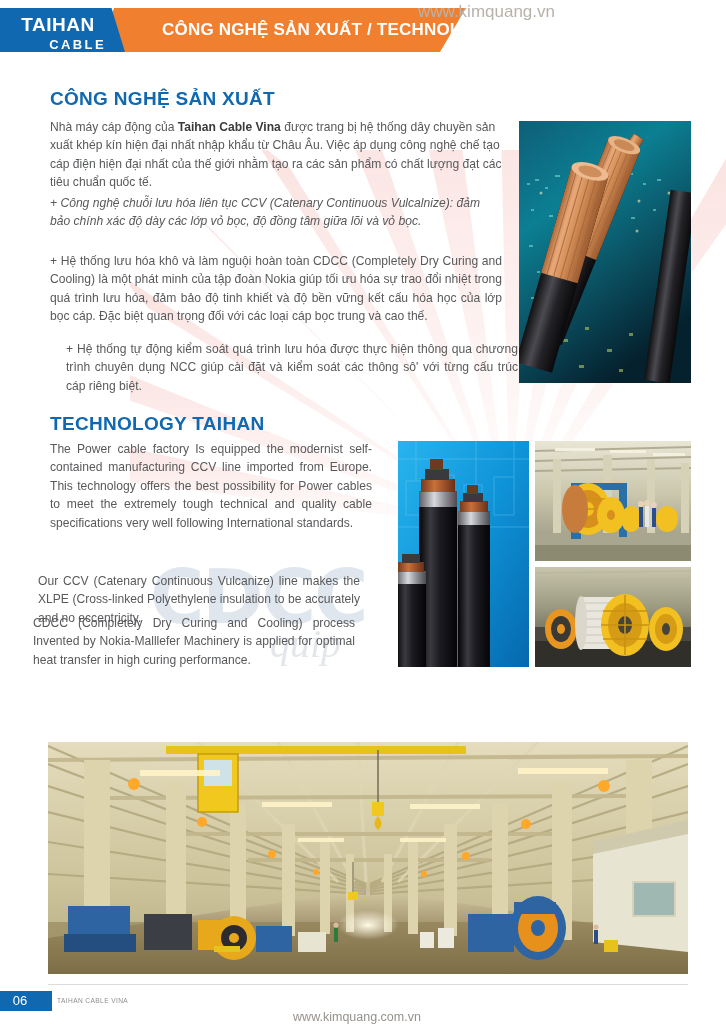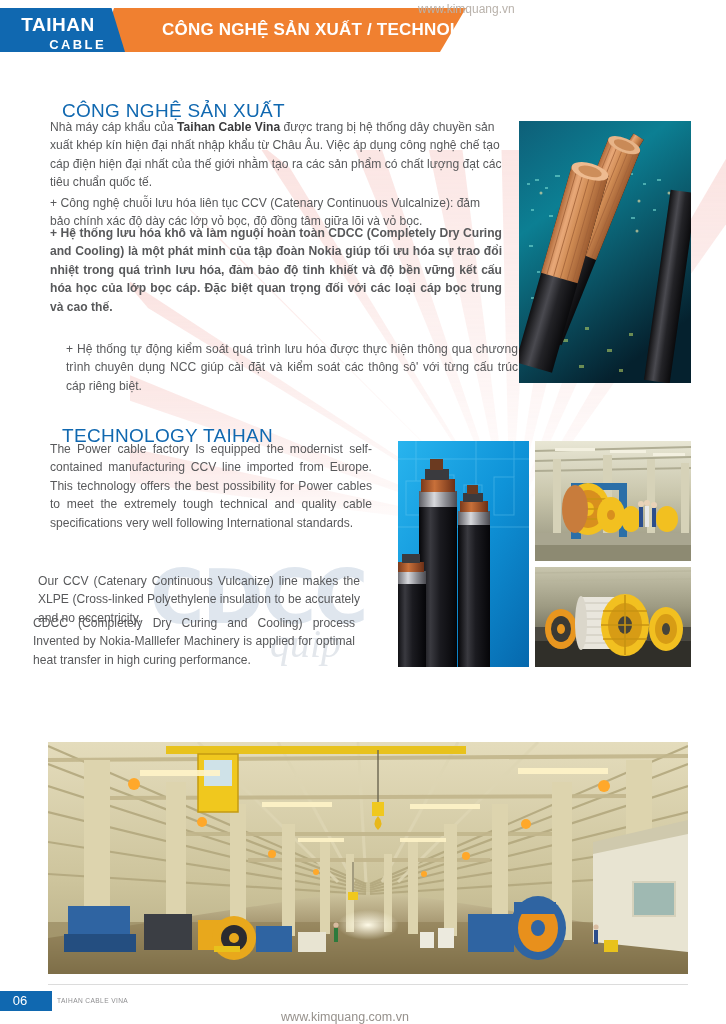--- a/index.html
+++ b/index.html
@@ -120,59 +120,59 @@
     letter-spacing: 0.2px;
     z-index: 4;
     font-family: "Liberation Sans", sans-serif;
     white-space: nowrap;
     margin-left: 28px;
   }
   .header-wm {
     position: absolute;
     left: 418px; top: 2px;
     color: #b9b2ab;
-    font-size: 12px;
+    font-size: 17px;
     z-index: 6;
     font-family: "Liberation Sans", sans-serif;
   }
 
   
   .content {
     position: absolute;
     left: 0; top: 0;
     width: 726px; height: 1024px;
     z-index: 4;
   }
 
   h2.section-title {
     position: absolute;
-    margin: 12px;
+    margin: 0;
     color: #1068b0;
     font-size: 19px;
-    font-weight: normal;
+    font-weight: bold;
     letter-spacing: 0.3px;
     font-family: "Liberation Sans", sans-serif;
   }
   .title-vn { left: 50px; top: 88px; }
   .title-en { left: 50px; top: 413px; }
 
   .para {
     position: absolute;
     margin: 0;
     color: #58595b;
     font-size: 12.1px;
     line-height: 1.52;
     font-family: "Liberation Sans", sans-serif;
   }
   .para b { color: #3a3a3c; }
 
   
   .p-vn1 { left: 50px; top: 118px; width: 452px; }
-  .p-vn2 { left: 50px; top: 194px; width: 452px; }
-  .p-vn3 { left: 50px; top: 224px; width: 452px; text-align: justify; font-weight: bold; }
+  .p-vn2 { left: 50px; top: 194px; width: 452px; font-style: italic; }
+  .p-vn3 { left: 50px; top: 252px; width: 452px; text-align: justify; }
   .p-vn4 { left: 66px; top: 340px; width: 452px; text-align: justify; }
 
   
   .p-en1 { left: 50px; top: 440px; width: 322px; text-align: justify; }
   .p-en2 { left: 38px; top: 551px; width: 322px; text-align: justify; margin-top: 21px; }
   .p-en3 { left: 33px; top: 614px; width: 322px; text-align: justify; }
   .p-full { left: 50px; top: 682px; width: 640px; text-align: justify; }
 
   
   .photo {
@@ -248,21 +248,21 @@
   .footer-brand {
     position: absolute;
     left: 57px; top: 13px;
     color: #8e8e90;
     font-size: 6.6px;
     letter-spacing: 0.4px;
     font-family: "Liberation Sans", sans-serif;
   }
   .footer-url {
     position: absolute;
-    left: 4px; top: 26px;
+    left: 16px; top: 26px;
     width: 682px;
     text-align: center;
     color: #96918c;
     font-size: 12.5px;
     font-family: "Liberation Sans", sans-serif;
   }
 </style>
 </head>
 <body>
 
@@ -306,21 +306,21 @@
       <div class="brand-sub">CABLE VINA</div>
     </div>
     <div class="header-title">CÔNG NGHỆ SẢN XUẤT / TECHNOLOGY PROCESS</div>
   </div>
   <div class="header-wm">www.kimquang.vn</div>
 
   <div class="content">
 
     <h2 class="section-title title-vn">CÔNG NGHỆ SẢN XUẤT</h2>
 
-    <p class="para p-vn1"><span>Nhà máy cáp khẩu của </span><b>Taihan Cable Vina</b><span> được trang bị hệ thống dây chuyền sản xuất khép kín hiện đại nhất nhập khẩu từ Châu Âu. Việc áp dụng công nghệ chế tạo cáp điện hiện đại nhất của thế giới nhằm tạo ra các sản phẩm có chất lượng đạt các tiêu chuẩn quốc tế.</span></p>
+    <p class="para p-vn1"><span>Nhà máy cáp động của </span><b>Taihan Cable Vina</b><span> được trang bị hệ thống dây chuyền sản xuất khép kín hiện đại nhất nhập khẩu từ Châu Âu. Việc áp dụng công nghệ chế tạo cáp điện hiện đại nhất của thế giới nhằm tạo ra các sản phẩm có chất lượng đạt các tiêu chuẩn quốc tế.</span></p>
 
     <p class="para p-vn2">+ Công nghệ chuỗi lưu hóa liên tục CCV (Catenary Continuous Vulcalnize): đảm bảo chính xác độ dày các lớp vỏ bọc, độ đồng tâm giữa lõi và vỏ bọc.</p>
     <p class="para p-vn3">+ Hệ thống lưu hóa khô và làm nguội hoàn toàn CDCC (Completely Dry Curing and Cooling) là một phát minh của tập đoàn Nokia giúp tối ưu hóa sự trao đổi nhiệt trong quá trình lưu hóa, đảm bảo độ tinh khiết và độ bền vững kết cấu hóa học của lớp bọc cáp. Đặc biệt quan trọng đối với các loại cáp bọc trung và cao thế.</p>
     <p class="para p-vn4">+ Hệ thống tự động kiểm soát quá trình lưu hóa được thực hiện thông qua chương trình chuyên dụng NCC giúp cài đặt và kiểm soát các thông sô' với từng cấu trúc cáp riêng biệt.</p>
 
     <h2 class="section-title title-en">TECHNOLOGY TAIHAN</h2>
 
     <p class="para p-en1">The Power cable factory Is equipped the modernist self-contained manufacturing CCV line imported from Europe. This technology offers the best possibility for Power cables to meet the extremely tough technical and quality cable specifications very well following International standards.</p>
     <p class="para p-en2">Our CCV (Catenary Continuous Vulcanize) line makes the XLPE (Cross-linked Polyethylene insulation to be accurately and no eccentricity.</p>
     <p class="para p-en3">CDCC (Completely Dry Curing and Cooling) process Invented by Nokia-Malllefer Machinery is applied for optimal heat transfer in high curing performance.</p>

